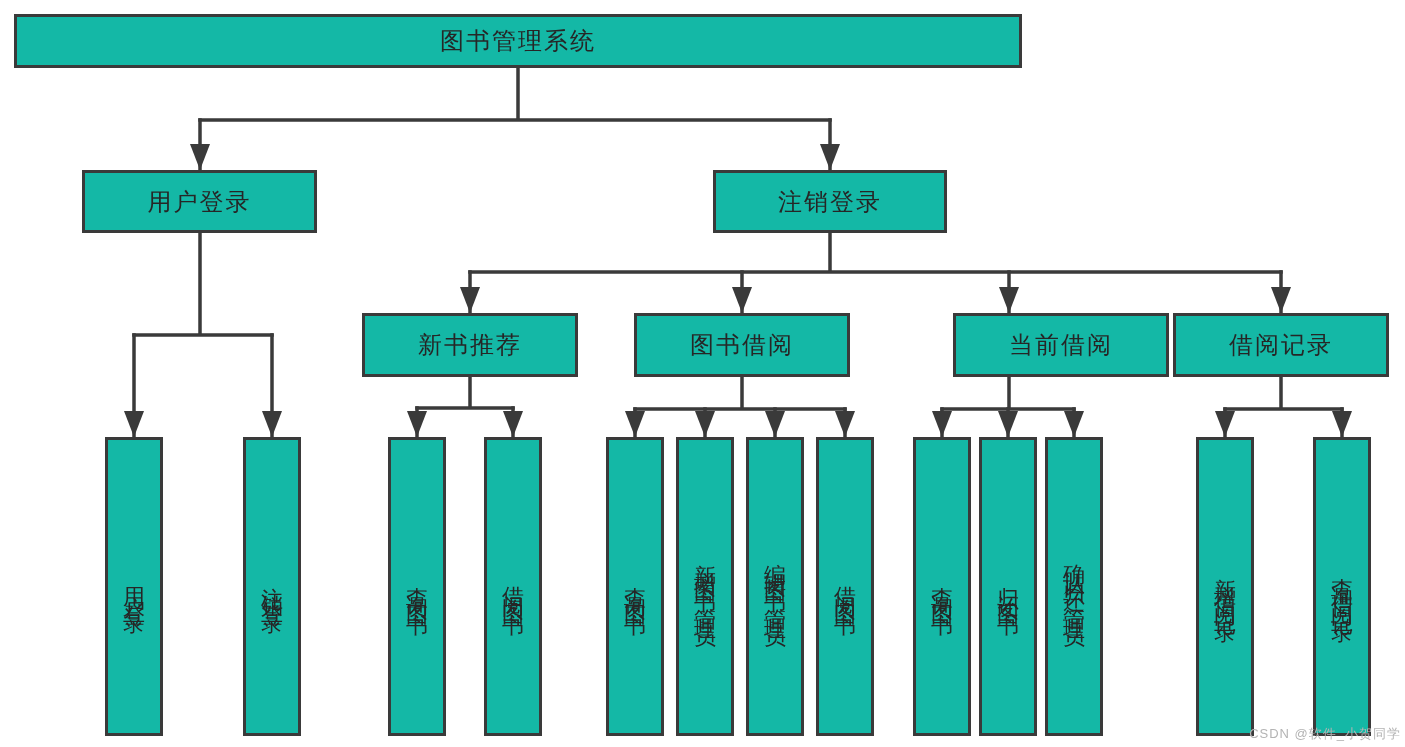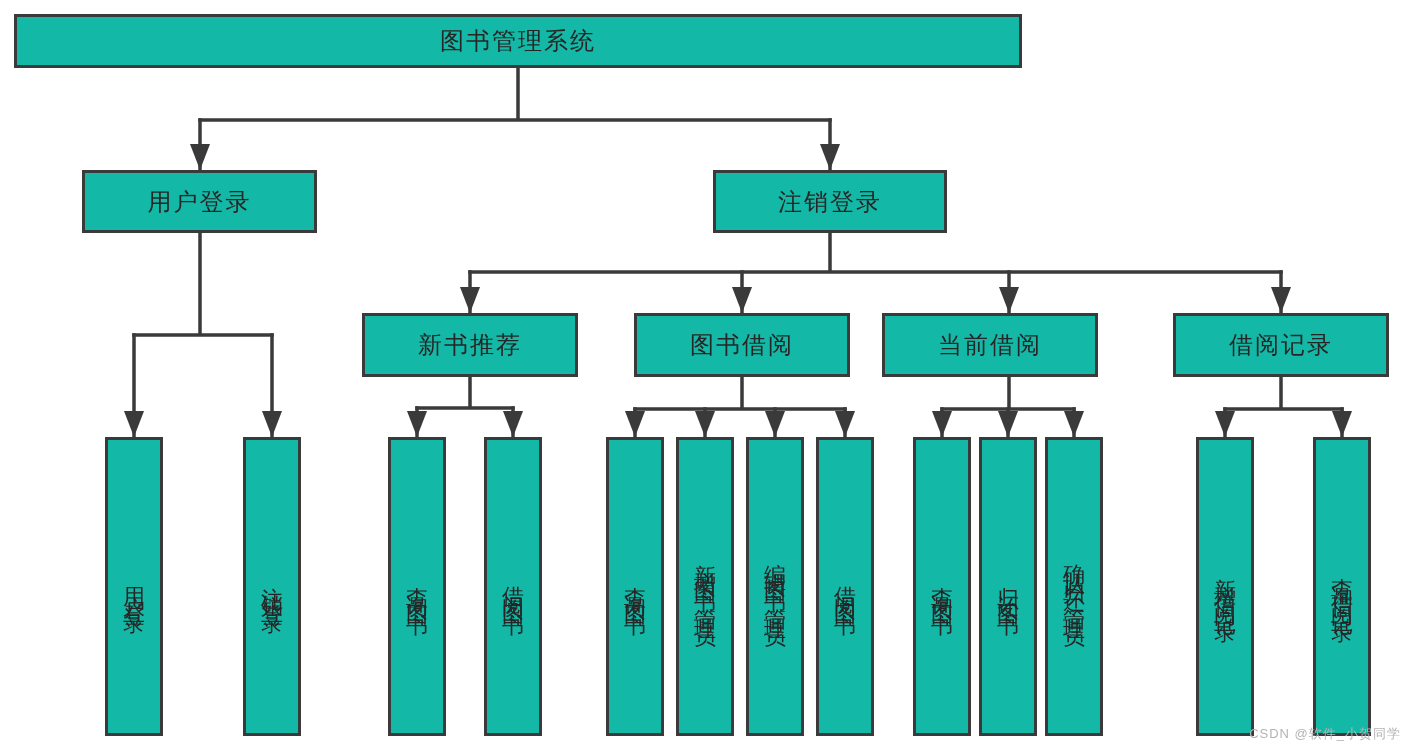--- a/index.html
+++ b/index.html
@@ -75,21 +75,21 @@
     <path d="M1342 409 V437" marker-end="url(#arw)"></path>
   </svg>
 
   <div class="node h-node" style="left:14px;top:14px;width:1008px;height:54px">图书管理系统</div>
 
   <div class="node h-node" style="left:82px;top:170px;width:235px;height:63px">用户登录</div>
   <div class="node h-node" style="left:713px;top:170px;width:234px;height:63px">注销登录</div>
 
   <div class="node h-node" style="left:634px;top:313px;width:216px;height:64px">图书借阅</div>
   <div class="node h-node" style="left:362px;top:313px;width:216px;height:64px">新书推荐</div>
-  <div class="node h-node" style="left:882px;top:313px;width:216px;height:64px">当前借阅</div>
+  <div class="node h-node" style="left:953px;top:313px;width:216px;height:64px">当前借阅</div>
   <div class="node h-node" style="left:1173px;top:313px;width:216px;height:64px">借阅记录</div>
 
   <div class="node v-node" style="left:105px;top:437px">用户登录</div>
   <div class="node v-node" style="left:243px;top:437px">注销登录</div>
 
   <div class="node v-node" style="left:388px;top:437px">查询图书</div>
   <div class="node v-node" style="left:484px;top:437px">借阅图书</div>
 
   <div class="node v-node" style="left:606px;top:437px">查询图书</div>
   <div class="node v-node" style="left:676px;top:437px">新增图书（管理员）</div>

